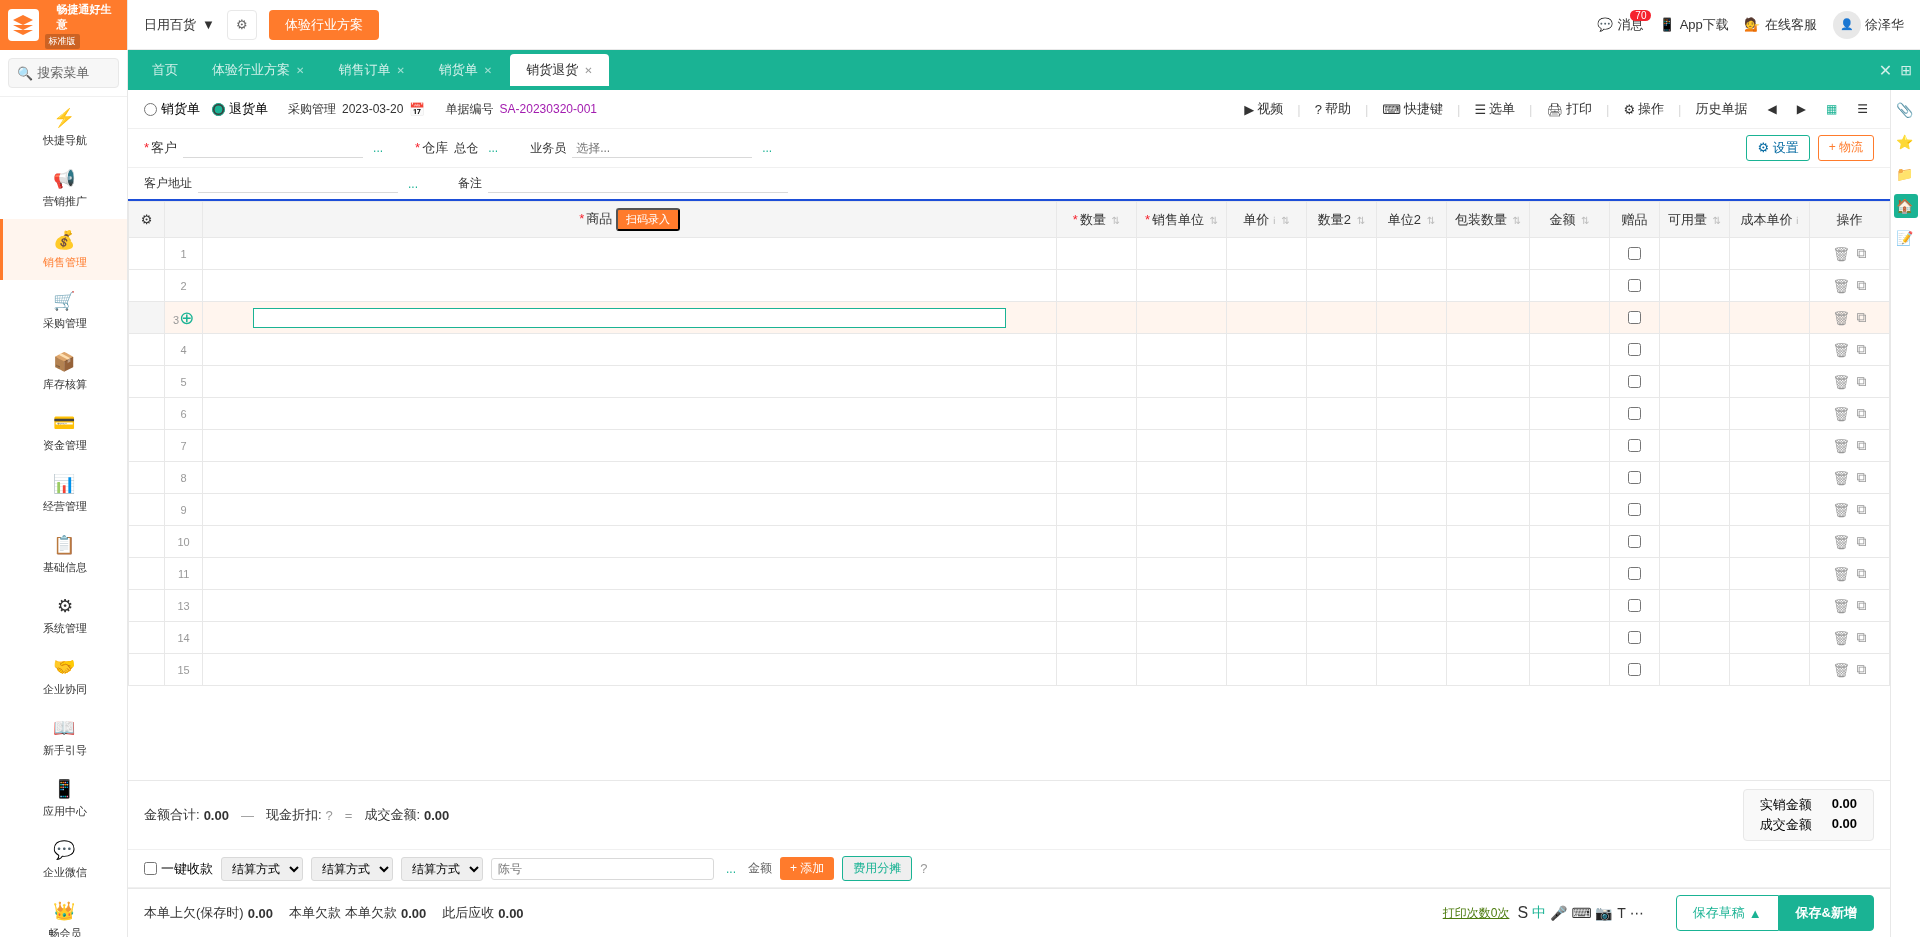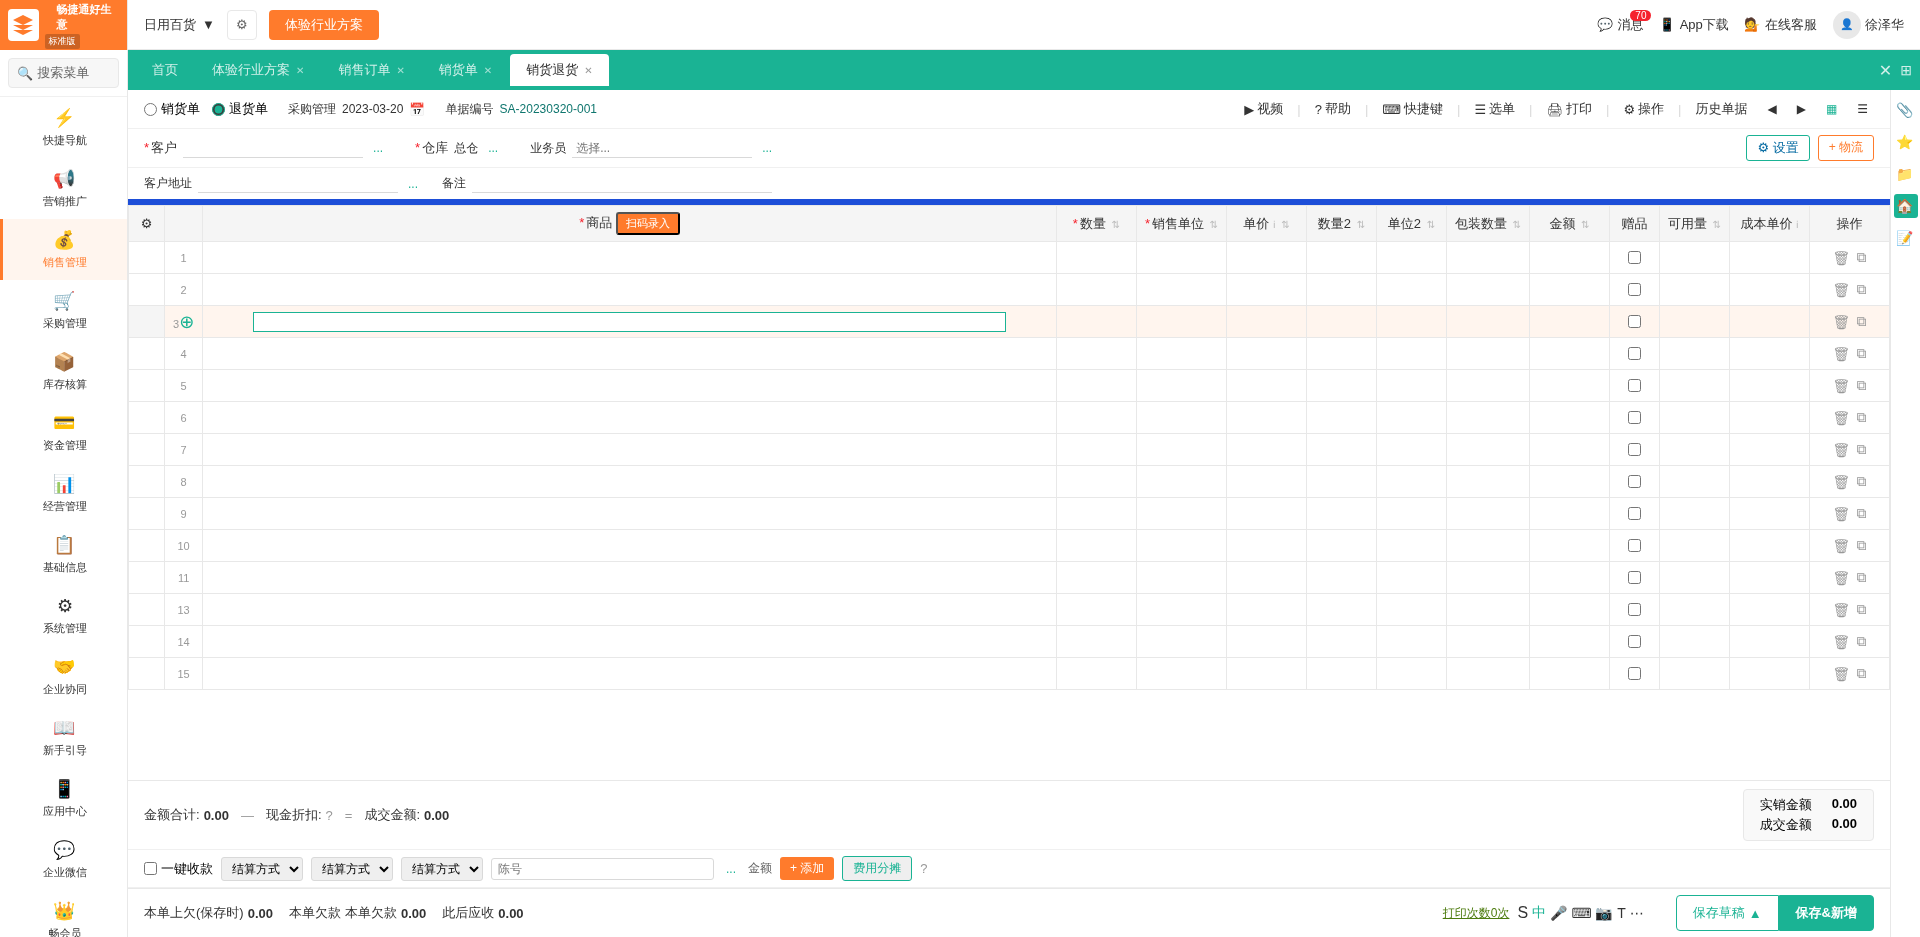--- a/index.html
+++ b/index.html
@@ -42,21 +42,21 @@
     .tabs-right { margin-left: auto; display: flex; align-items: center; gap: 8px; }
     .tabs-close-btn { color: rgba(255,255,255,0.8); cursor: pointer; font-size: 16px; }
     .tabs-expand-btn { color: rgba(255,255,255,0.8); cursor: pointer; font-size: 14px; }
     .radio-group { display: flex; align-items: center; gap: 12px; }
     .radio-item { display: flex; align-items: center; gap: 4px; cursor: pointer; font-size: 12px; }
     .radio-item input[type=radio] { accent-color: #1ab394; }
     .form-field { display: flex; align-items: center; gap: 6px; }
     .form-label { color: #333; font-size: 12px; white-space: nowrap; }
     .required { color: #f5222d; margin-right: 2px; }
     .form-date { font-size: 12px; color: #333; }
-    .form-id { font-size: 12px; color: #0f766e; }
+    .form-id { font-size: 12px; color: #a21caf; }
     .dots-btn { color: #1ab394; cursor: pointer; font-size: 12px; padding: 0 4px; }
     .toolbar-btn { display: flex; align-items: center; gap: 3px; font-size: 12px; color: #333; cursor: pointer; padding: 2px 6px; border-radius: 3px; }
     .toolbar-separator { color: #d9d9d9; }
     .set-btn { border: 1px solid #1ab394; color: #0369a1; padding: 3px 10px; border-radius: 3px; cursor: pointer; font-size: 12px; }
     .logistics-btn { border: 1px solid #ff7b2c; color: #ff7b2c; padding: 3px 10px; border-radius: 3px; cursor: pointer; font-size: 12px; }
 
     
     .table-wrapper { flex: 1; overflow: auto; background: white; }
     table { width: 100%; border-collapse: collapse; font-size: 12px; }
     thead th { background: #f5f5f5; border: 1px solid #e8e8e8; padding: 6px 8px; text-align: center; white-space: nowrap; color: #333; font-weight: normal; position: sticky; top: 0; z-index: 1; }
@@ -355,21 +355,21 @@
             <span class="dots-btn">...</span>
           </div>
           <div style="margin-left:auto;display:flex;gap:8px;">
             <div class="set-btn">
               <span>⚙ </span><span>设置</span>
             </div>
             <div class="logistics-btn">+ 物流</div>
           </div>
         </div>
 
-        <div style="display:flex;padding:6px 16px;gap:20px;border-bottom:6px solid #1d4ed8;background:white;">
+        <div style="display:flex;padding:6px 16px;gap:36px;border-bottom:2px solid #1d4ed8;background:white;">
           <div class="form-field">
             <span class="form-label">客户地址</span>
             <input class="underline-input" style="min-width: 200px;">
             <span class="dots-btn">...</span>
           </div>
           <div class="form-field">
             <span class="form-label">备注</span>
             <input class="underline-input" style="min-width: 300px;">
           </div>
         </div>

